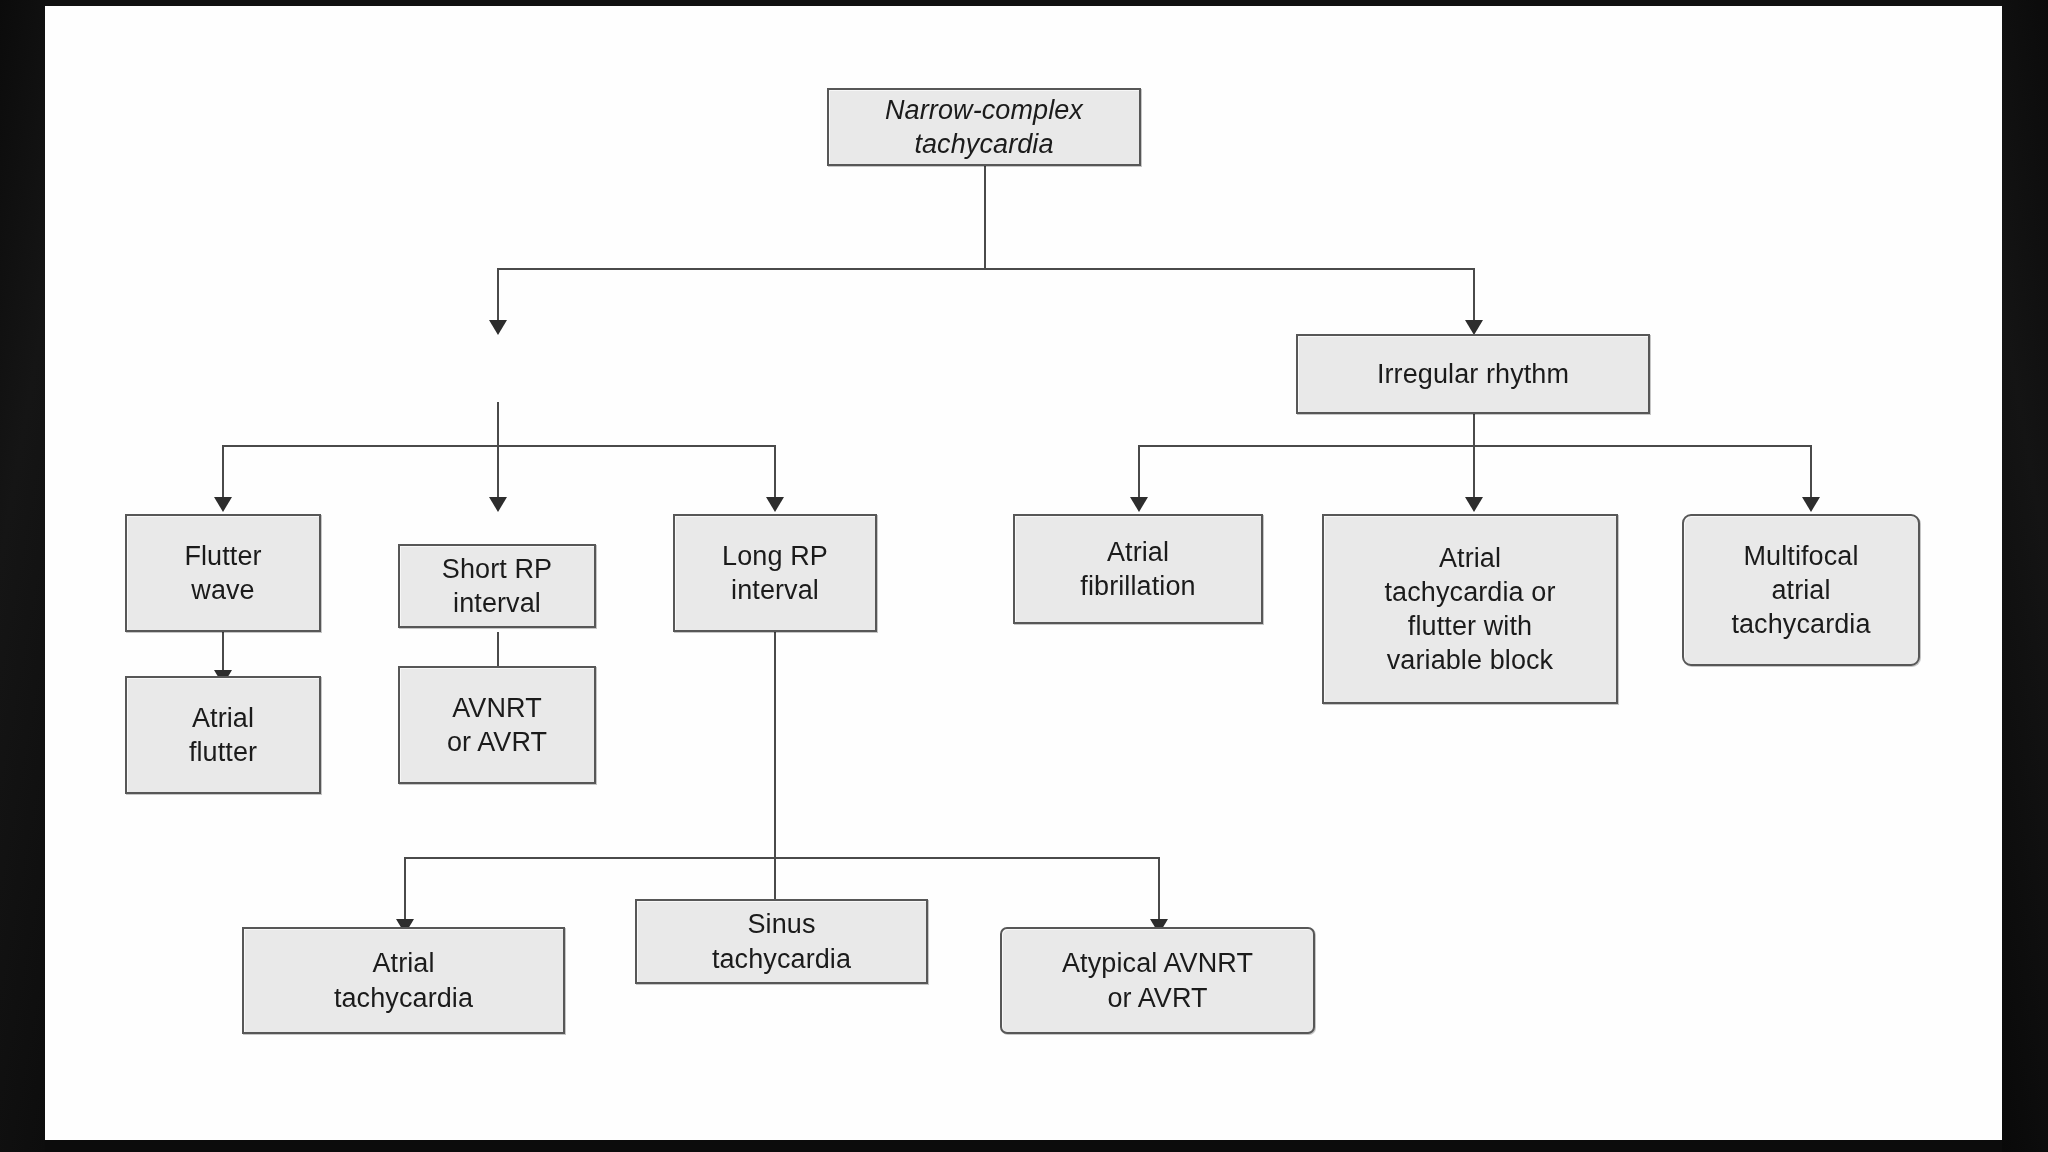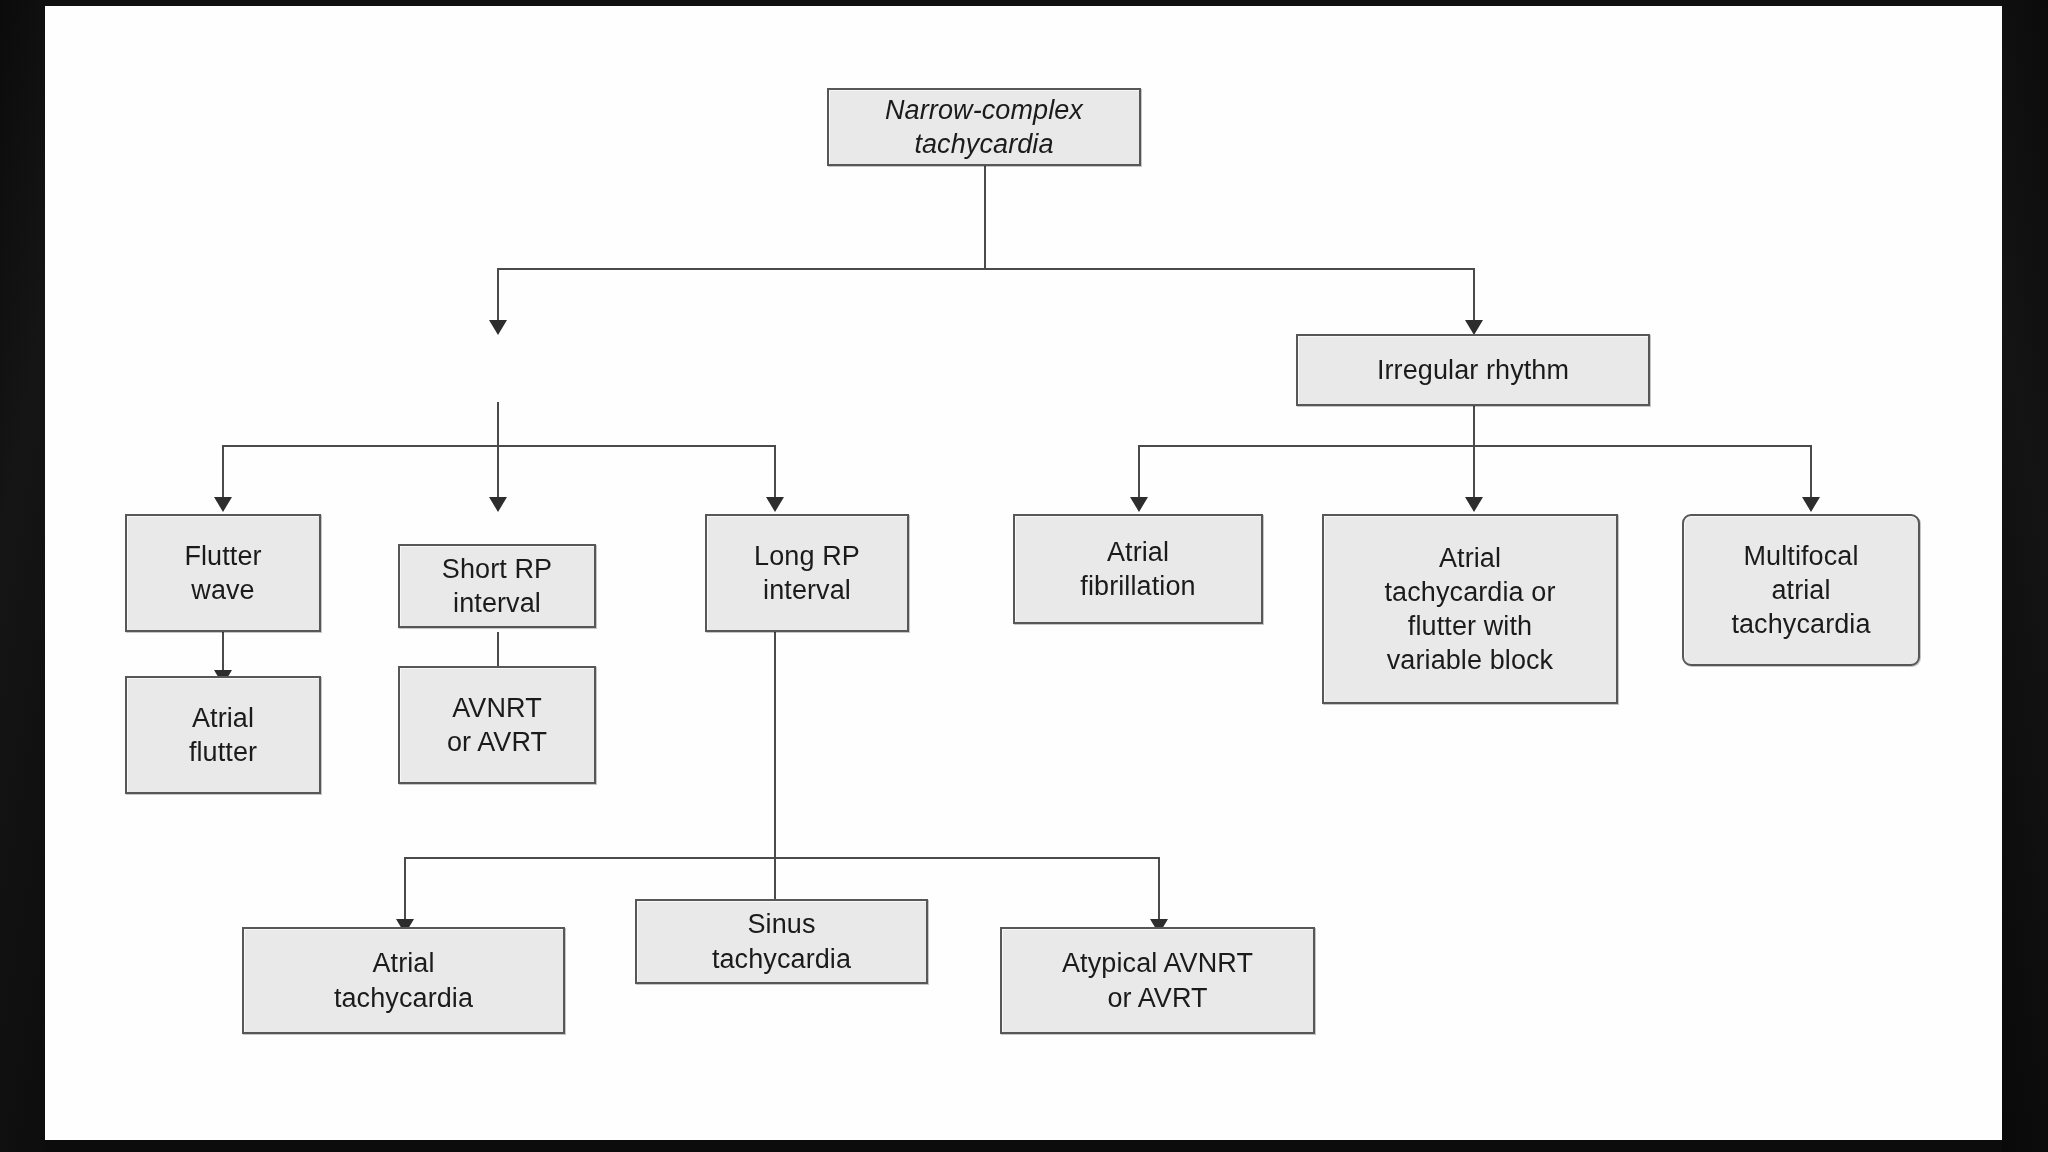--- a/index.html
+++ b/index.html
@@ -97,35 +97,35 @@
     <div class="arrow" style="left:351px;top:913px;"></div>
     <div class="arrow" style="left:721px;top:913px;"></div>
     <div class="arrow" style="left:1105px;top:913px;"></div>
 
     <div class="node" style="left:782px;top:82px;width:314px;height:78px;font-style:italic;">
       <span>Narrow-complex
 tachycardia</span>
     </div>
 
 
-    <div class="node" style="left:1251px;top:328px;width:354px;height:72px;">
+    <div class="node" style="left:1251px;top:328px;width:354px;height:80px;">
       <span>Irregular rhythm</span>
     </div>
 
     <div class="node" style="left:80px;top:508px;width:196px;height:118px;">
       <span>Flutter
 wave</span>
     </div>
 
     <div class="node" style="left:353px;top:538px;width:198px;height:84px;">
       <span>Short RP
 interval</span>
     </div>
 
-    <div class="node" style="left:628px;top:508px;width:204px;height:118px;margin-left:32px;">
+    <div class="node" style="left:628px;top:508px;width:204px;height:118px;">
       <span>Long RP
 interval</span>
     </div>
 
     <div class="node" style="left:80px;top:670px;width:196px;height:118px;">
       <span>Atrial
 flutter</span>
     </div>
 
     <div class="node" style="left:353px;top:660px;width:198px;height:118px;">
@@ -154,19 +154,19 @@
     <div class="node" style="left:197px;top:921px;width:323px;height:107px;">
       <span>Atrial
 tachycardia</span>
     </div>
 
     <div class="node" style="left:590px;top:893px;width:293px;height:85px;">
       <span>Sinus
 tachycardia</span>
     </div>
 
-    <div class="node" style="left:955px;top:921px;width:315px;height:107px;">
+    <div class="node" style="left:955px;top:921px;width:315px;height:107px;border-radius:7px;">
       <span>Atypical AVNRT
 or AVRT</span>
     </div>
 
   </div>
 </div>
 
 </body></html>

